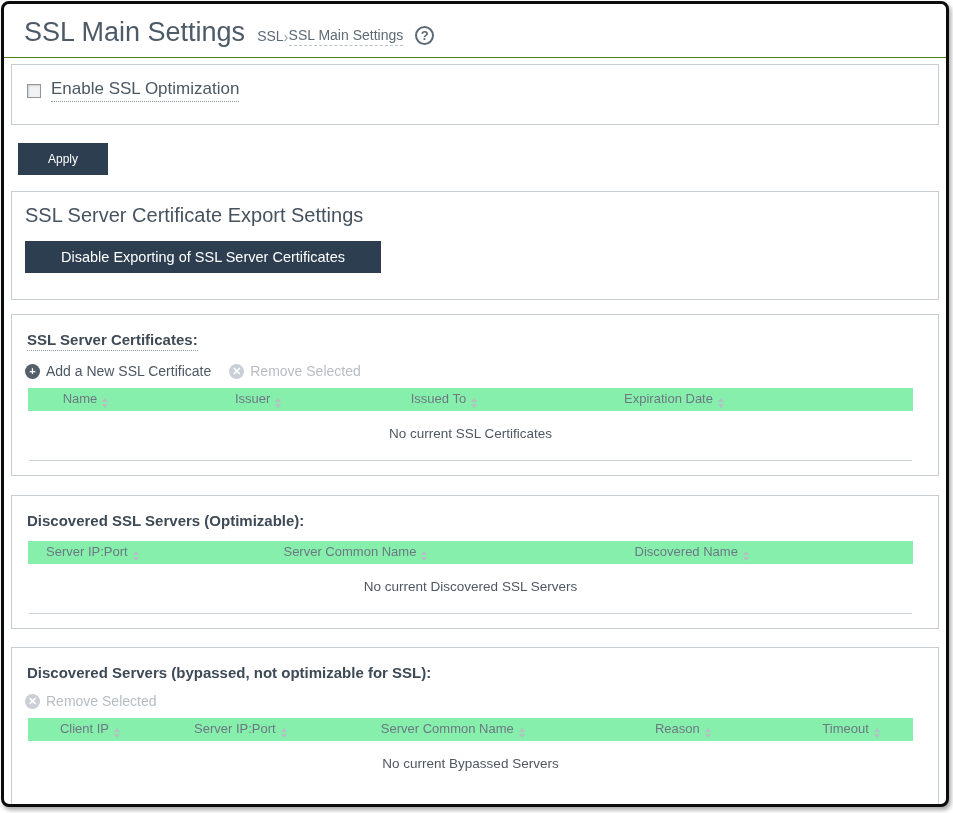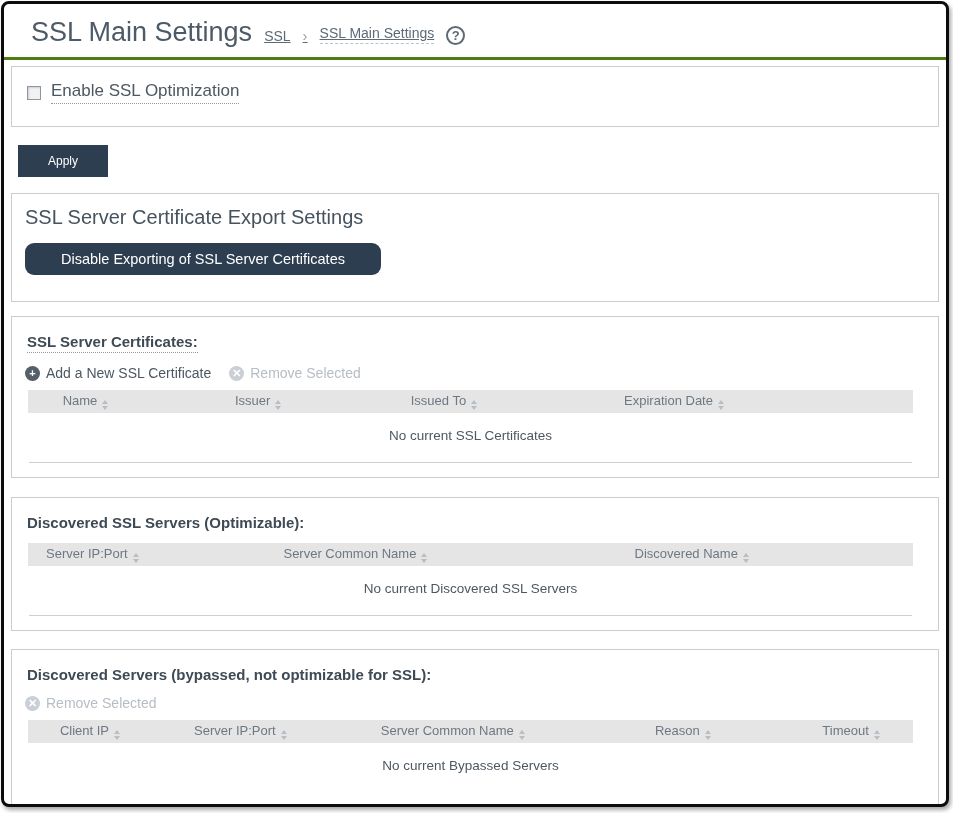--- a/index.html
+++ b/index.html
@@ -13,25 +13,25 @@
     margin: 1px 0 0 1px;
     border: 3px solid #0c0c0c;
     border-radius: 8px;
     box-shadow: 2px 3px 4px rgba(0,0,0,0.35);
     background: #fff;
     overflow: hidden;
   }
   
   header {
     display: flex; align-items: baseline; gap: 12px;
-    padding: 13px 18px 9px 27px;
-    border-bottom: 3px solid #4d7c0f;
+    padding: 13px 18px 9px 20px;
+    border-bottom: 1px solid #4d7c0f;
   }
   h1 { margin: 0; font-size: 27px; font-weight: 400; color: #4d5a67; letter-spacing: 0; }
-  .crumbs { display: flex; align-items: flex-end; gap: 12px; font-size: 14px; color: #5d6a75; text-decoration: underline; }
+  .crumbs { display: flex; align-items: center; gap: 0; font-size: 14px; color: #5d6a75; }
   .crumb { color: #5d6a75; text-decoration: none; cursor: pointer; }
   .crumb-sep { color: #97a1aa; font-size: 15px; }
   .crumb-current { border-bottom: 1px dashed #b9c1c9; padding-bottom: 2px; cursor: pointer; }
   .help {
     align-self: center; width: 19px; height: 19px; flex: 0 0 auto;
     border: 2px solid #5d6a75; border-radius: 50%;
     color: #5d6a75; font-size: 13px; font-weight: bold;
     display: flex; align-items: center; justify-content: center;
     cursor: pointer; position: relative; top: 3px;
   }
@@ -49,39 +49,39 @@
     cursor: pointer;
   }
   .tip-label { font-size: 17px; color: #4c5862; border-bottom: 1px dotted #8f99a3; padding-bottom: 2px; cursor: pointer; }
   
   .btn-dark {
     background: #2d3e50; color: #ffffff; border: none;
     font-family: "Liberation Sans", sans-serif;
     cursor: pointer; display: inline-block;
   }
   .btn-apply { font-size: 12px; padding: 9px 30px; margin: 18px 0 16px 7px; }
-  .btn-disable { font-size: 14.5px; padding: 8px 36px; margin: 2px 0 12px 0; border-radius: 9px; }
+  .btn-disable { font-size: 14.5px; padding: 8px 36px; margin: 2px 0 12px 0; }
   .gap14 { height: 14px; } .gap18 { height: 18px; } .gap19 { height: 19px; }
   
   .section-label { font-size: 15px; font-weight: 700; color: #3e4a55; display: inline-block; margin: 4px 0 2px 2px; }
   .dotted { border-bottom: 1px dotted #8f99a3; padding-bottom: 2px; }
   .links-row { display: flex; align-items: center; gap: 18px; margin: 10px 0 9px 0; font-size: 14px; }
   .link { display: inline-flex; align-items: center; gap: 6px; color: #4c5862; cursor: pointer; }
   .link.disabled { color: #b6bdc3; cursor: default; }
   .badge {
     width: 15px; height: 15px; border-radius: 50%; flex: 0 0 auto;
     color: #fff; font-size: 11px; font-weight: bold;
     display: inline-flex; align-items: center; justify-content: center; line-height: 1;
   }
   .badge-add { background: #545f6a; }
   .badge-x { background: #c9cfd4; }
   
   table { border-collapse: collapse; table-layout: fixed; width: calc(100% - 8px); margin-left: 3px; }
   thead th {
-    background: #e5e5e5; color: #6d7883; font-weight: 400; font-size: 13px;
+    background: #86efac; color: #6d7883; font-weight: 400; font-size: 13px;
     padding: 3px 4px; height: 21px; white-space: nowrap; overflow: hidden; cursor: pointer;
   }
   th.left { text-align: left; padding-left: 18px; }
   .sort { display: inline-flex; flex-direction: column; gap: 2px; margin-left: 5px; vertical-align: 1px; }
   .sort b { display: block; width: 0; height: 0; border-left: 3.5px solid transparent; border-right: 3.5px solid transparent; }
   .sort .up { border-bottom: 4px solid #b7bec4; }
   .sort .dn { border-top: 4px solid #b7bec4; }
   .empty-cell { text-align: center; color: #4e5761; font-size: 13.5px; padding: 15px 0 10px 0; }
   .divider { border: none; border-top: 1px solid #cbd0d5; margin: 9px 6px 0 4px; }
   .panel-last { min-height: 160px; }

